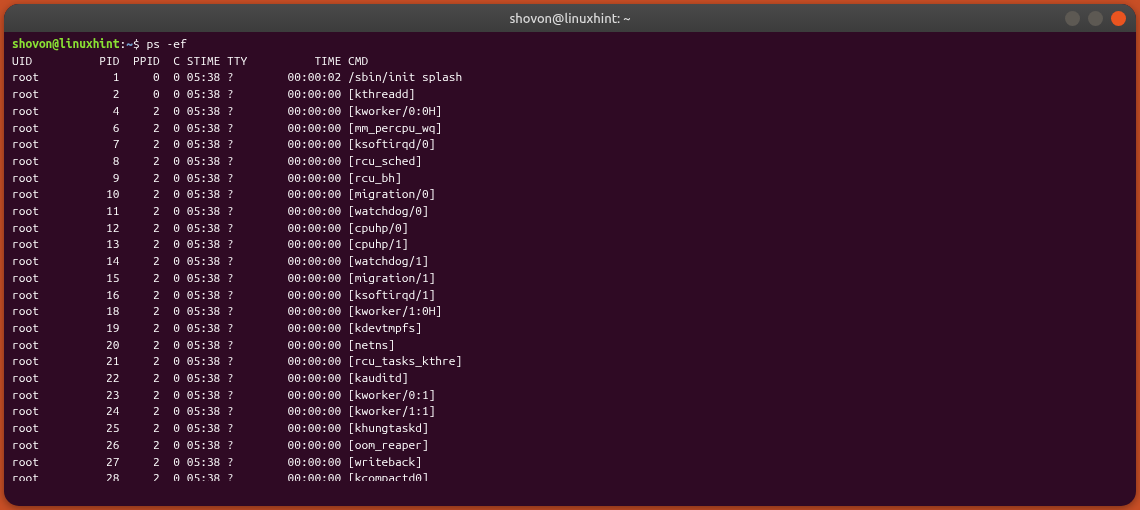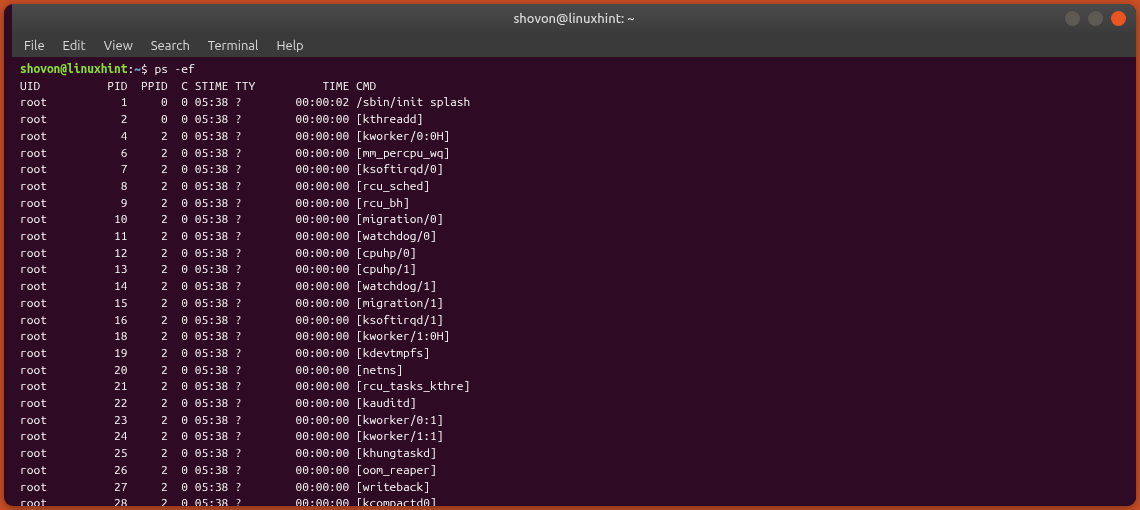--- a/index.html
+++ b/index.html
@@ -8,24 +8,23 @@
       background: #c94f26;
       width: 1140px;
       height: 510px;
       overflow: hidden;
       padding: 4px;
     }
     .window {
       width: 100%;
       height: 100%;
       background: #2f0a24;
-      border-radius: 9px;
+      border-radius: 15px;
       overflow: hidden;
       box-shadow: 0 2px 8px rgba(0,0,0,0.4);
-      padding-left: 8px;
     }
     .titlebar {
       background: linear-gradient(#4a4a4a, #3c3c3c);
       height: 28px;
       display: flex;
       align-items: center;
       padding: 0 10px;
       color: #dcdcdc;
       font-family: "Ubuntu", sans-serif;
       font-size: 13px;
@@ -85,22 +84,14 @@
 
 <div class="window">
   <div class="titlebar">
     <span class="titlebar-title">shovon@linuxhint: ~</span>
     <div class="win-controls">
       <span class="win-btn"></span>
       <span class="win-btn"></span>
       <span class="win-btn close"></span>
     </div>
   </div>
-  <div class="menubar">
-    <span>File</span>
-    <span>Edit</span>
-    <span>View</span>
-    <span>Search</span>
-    <span>Terminal</span>
-    <span>Help</span>
-  </div>
   <div class="terminal" id="term"><span class="row"><span class="prompt-user">shovon@linuxhint</span><span class="prompt-colon">:</span><span class="prompt-path">~</span><span class="prompt-dollar">$ </span><span class="cmd">ps -ef</span></span><span class="row">UID          PID  PPID  C STIME TTY          TIME CMD</span><span class="row">root           1     0  0 05:38 ?        00:00:02 /sbin/init splash</span><span class="row">root           2     0  0 05:38 ?        00:00:00 [kthreadd]</span><span class="row">root           4     2  0 05:38 ?        00:00:00 [kworker/0:0H]</span><span class="row">root           6     2  0 05:38 ?        00:00:00 [mm_percpu_wq]</span><span class="row">root           7     2  0 05:38 ?        00:00:00 [ksoftirqd/0]</span><span class="row">root           8     2  0 05:38 ?        00:00:00 [rcu_sched]</span><span class="row">root           9     2  0 05:38 ?        00:00:00 [rcu_bh]</span><span class="row">root          10     2  0 05:38 ?        00:00:00 [migration/0]</span><span class="row">root          11     2  0 05:38 ?        00:00:00 [watchdog/0]</span><span class="row">root          12     2  0 05:38 ?        00:00:00 [cpuhp/0]</span><span class="row">root          13     2  0 05:38 ?        00:00:00 [cpuhp/1]</span><span class="row">root          14     2  0 05:38 ?        00:00:00 [watchdog/1]</span><span class="row">root          15     2  0 05:38 ?        00:00:00 [migration/1]</span><span class="row">root          16     2  0 05:38 ?        00:00:00 [ksoftirqd/1]</span><span class="row">root          18     2  0 05:38 ?        00:00:00 [kworker/1:0H]</span><span class="row">root          19     2  0 05:38 ?        00:00:00 [kdevtmpfs]</span><span class="row">root          20     2  0 05:38 ?        00:00:00 [netns]</span><span class="row">root          21     2  0 05:38 ?        00:00:00 [rcu_tasks_kthre]</span><span class="row">root          22     2  0 05:38 ?        00:00:00 [kauditd]</span><span class="row">root          23     2  0 05:38 ?        00:00:00 [kworker/0:1]</span><span class="row">root          24     2  0 05:38 ?        00:00:00 [kworker/1:1]</span><span class="row">root          25     2  0 05:38 ?        00:00:00 [khungtaskd]</span><span class="row">root          26     2  0 05:38 ?        00:00:00 [oom_reaper]</span><span class="row">root          27     2  0 05:38 ?        00:00:00 [writeback]</span><span class="row">root          28     2  0 05:38 ?        00:00:00 [kcompactd0]</span></div>
 </div>
 
 </body></html>

